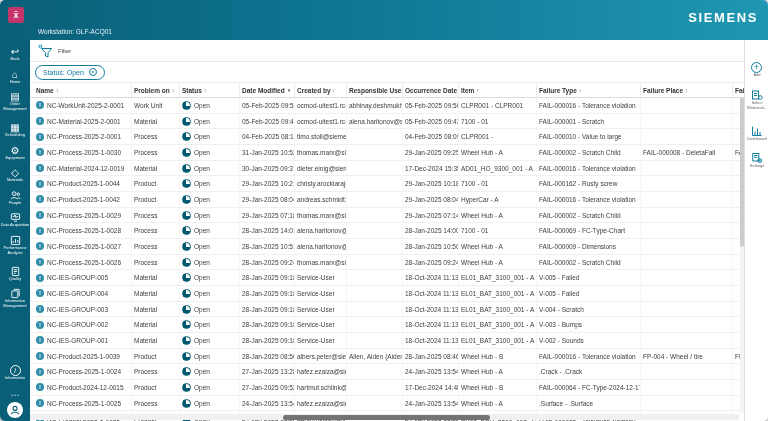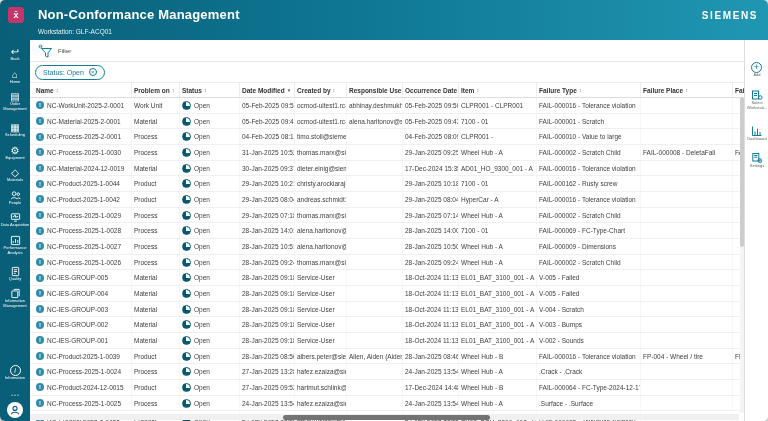--- a/index.html
+++ b/index.html
@@ -5,21 +5,21 @@
   html,body{margin:0;padding:0;background:#e9e9e9;}
   .app{position:relative;width:768px;height:421px;overflow:hidden;background:#fff;
        font-family:"Liberation Sans",sans-serif;border-radius:5px;box-shadow:0 1px 4px rgba(0,0,0,.35);}
   
   .topbar{position:absolute;left:0;top:0;width:768px;height:40px;
           background:linear-gradient(90deg,#0a5f78 0%,#0e7693 45%,#2097b2 100%);}
   .app-icon{position:absolute;left:8px;top:7px;width:16px;height:16px;background:#c6356a;
             border-radius:3px;color:#fff;font-size:9px;font-weight:bold;
             display:flex;align-items:center;justify-content:center;}
   .title{position:absolute;left:38px;top:7px;color:#fff;font-size:13px;font-weight:700;letter-spacing:.2px;}
-  .brand{position:absolute;right:10px;top:10px;color:#fff;font-size:10px;font-weight:700;letter-spacing:1.6px;}
+  .brand{position:absolute;right:10px;top:10px;color:#fff;font-size:13px;font-weight:700;letter-spacing:1.6px;}
   .workstation{position:absolute;left:38px;top:28px;color:#e7f3f8;font-size:6.5px;}
   
   .sidebar{position:absolute;left:0;top:40px;bottom:0;width:30px;background:#0a5f78;
            display:flex;flex-direction:column;align-items:center;padding-top:6px;box-sizing:border-box;}
   .s-item{display:flex;flex-direction:column;align-items:center;margin-bottom:3px;cursor:pointer;flex:none;}
   .s-ic{color:#fff;font-size:10px;line-height:11px;height:11px;display:flex;align-items:center;justify-content:center;}
   .s-ic svg{display:block;}
   .s-lbl{width:64px;margin:0 -17px;text-align:center;font-size:8px;line-height:8.5px;color:#fff;
          transform:scale(.5);transform-origin:center top;}
   .s-bottom{margin-top:auto;display:flex;flex-direction:column;align-items:center;padding-bottom:3px;}
@@ -70,21 +70,20 @@
   .vscroll{position:absolute;right:0;top:57px;bottom:8px;width:4px;background:#f4f4f4;}
   .vthumb{position:absolute;top:0;left:0;width:4px;height:150px;background:#cccccc;border-radius:2px;cursor:grab;}
 </style>
 </head>
 <body>
 
 <div class="app">
 
   <div class="topbar">
     <div class="app-icon">x̄</div>
-    <div class="title">Non-Conformance Management</div>
     <div class="brand">SIEMENS</div>
     <div class="workstation">Workstation: GLF-ACQ01</div>
   </div>
 
   <div class="sidebar">
     <div class="s-item">
       <span class="s-ic">↩</span>
       <span class="s-lbl">Back</span>
     </div>
     <div class="s-item">

